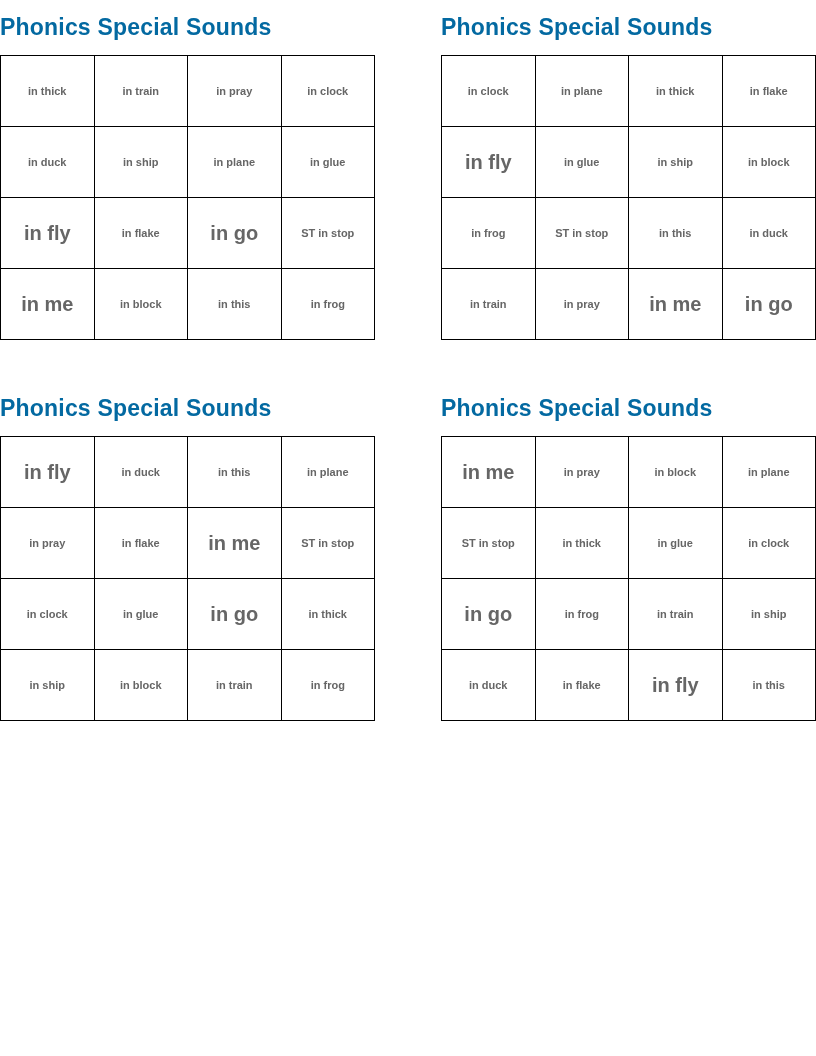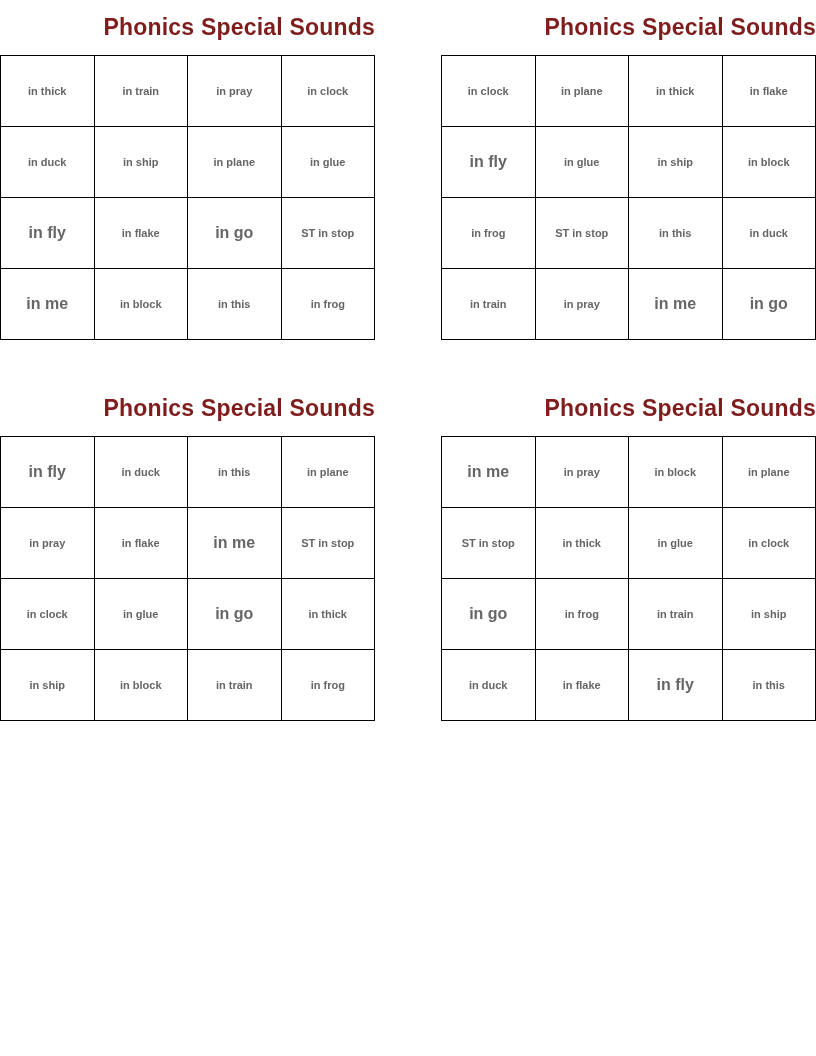--- a/index.html
+++ b/index.html
@@ -1,25 +1,25 @@
 <!DOCTYPE html>
 <html><head>
 <meta charset="utf-8">
 <style>
   html, body { margin: 0; padding: 0; background: #ffffff; }
   body { width: 816px; height: 1056px; position: relative; overflow: hidden;
          font-family: "Liberation Sans", sans-serif; }
   .card { position: absolute; width: 375px; }
-  .card-title { position: absolute; left: 0; width: 375px; top: 12px; text-align: right;
-                font-weight: bold; font-size: 23px; color: #7f1d1d; line-height: 30px; letter-spacing: 0.2px; }
+  .card-title { position: absolute; left: 0; width: 375px; top: 12px; text-align: left;
+                font-weight: bold; font-size: 23px; color: #0369a1; line-height: 30px; letter-spacing: 0.2px; }
   .grid { position: absolute; left: 0; top: 55px; width: 375px; height: 280px;
           border-collapse: collapse; table-layout: fixed; border-radius: 32px; }
   .grid td { border: 1.3px solid #000; width: 25%; height: 70px; text-align: center;
              vertical-align: middle; font-weight: bold; color: #666666; font-size: 11px; padding: 0; }
-  .grid td.big { font-size: 16px; }
+  .grid td.big { font-size: 20px; }
   #card-1 { left: 0; top: 0; }
   #card-2 { left: 441px; top: 0; }
   #card-3 { left: 0; top: 381px; }
   #card-4 { left: 441px; top: 381px; }
 </style>
 </head>
 <body>
 
 <div class="card" id="card-1">
   <div class="card-title">Phonics Special Sounds</div>

